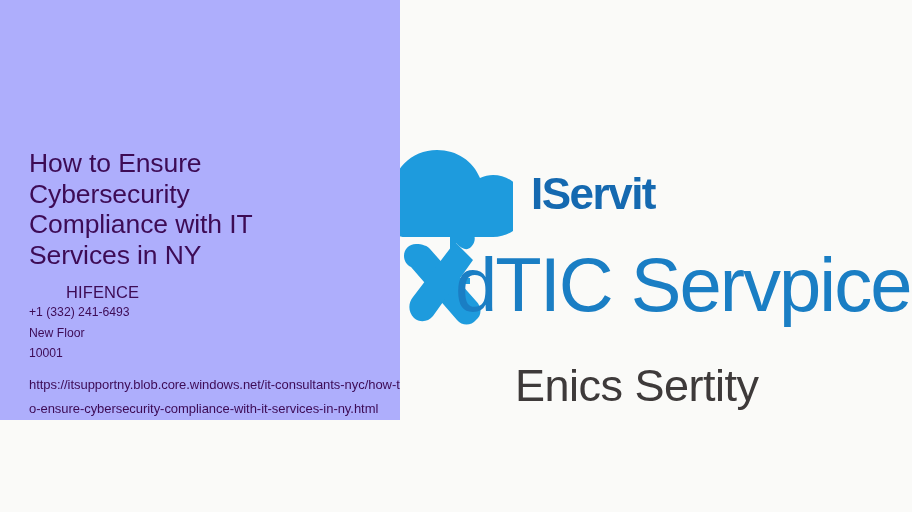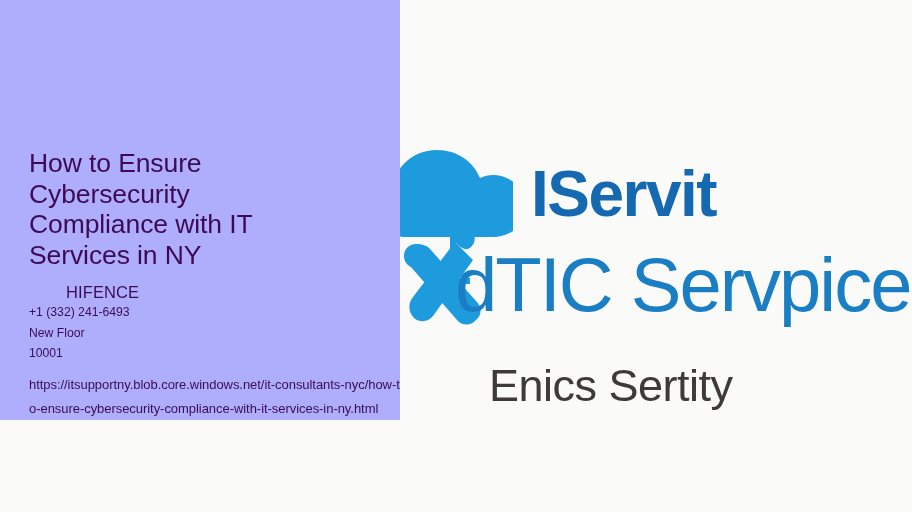--- a/index.html
+++ b/index.html
@@ -105,42 +105,42 @@
     width: 130px;
     height: 205px;
   }
   .logo-mark svg { display: block; }
 
   .logo-word-top {
     position: absolute;
     left: 531px;
     top: 156px;
     font-family: "Liberation Sans", sans-serif;
-    font-size: 64px;
+    font-size: 44px;
     line-height: 76px;
     font-weight: 700;
     color: #1569b0;
     letter-spacing: -1.5px;
     white-space: nowrap;
   }
   .logo-word-bottom {
     position: absolute;
     left: 455px;
     top: 242px;
     font-family: "Liberation Sans", sans-serif;
     font-size: 76px;
     line-height: 86px;
     font-weight: 400;
     color: #1a7ec4;
     letter-spacing: -2px;
     white-space: nowrap;
   }
   .logo-tagline {
     position: absolute;
-    left: 489px;
+    left: 515px;
     top: 358px;
     font-family: "Liberation Sans", sans-serif;
     font-size: 45px;
     line-height: 56px;
     font-weight: 400;
     color: #3e3a3a;
     letter-spacing: -0.5px;
     white-space: nowrap;
   }
 </style>

